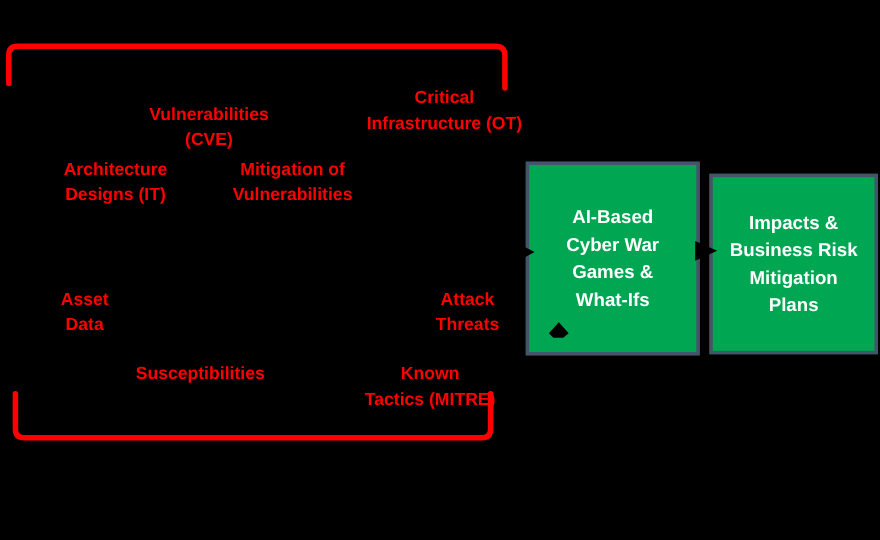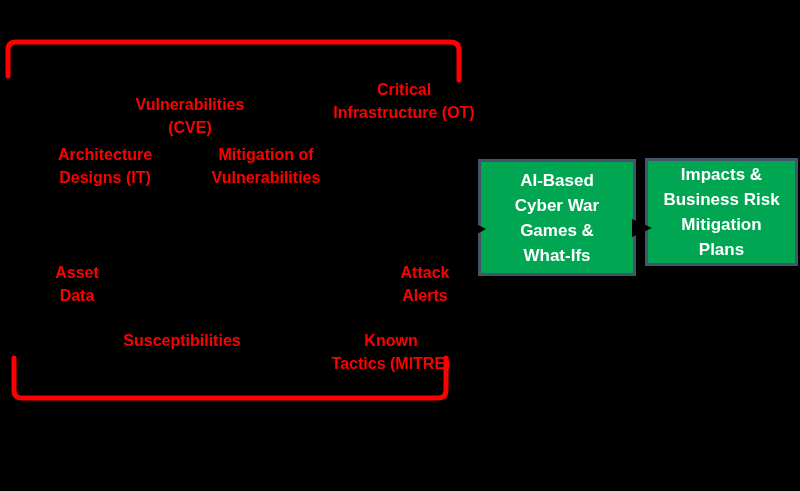--- a/index.html
+++ b/index.html
@@ -80,35 +80,35 @@
 Designs (IT)</div>
 
   <div class="red-label" style="left:266px; top:166px;">Mitigation of
 Vulnerabilities</div>
 
   <div class="red-label" style="left:77px; top:284px;">Asset
 Data</div>
 
 
   <div class="red-label" style="left:425px; top:284px;">Attack
-Alerts</div>
+Threats</div>
 
   <div class="red-label" style="left:182px; top:340px;">Susceptibilities</div>
 
   <div class="red-label" style="left:351px; top:352px;margin-left:40px;">Known
 Tactics (MITRE)</div>
 
-  <div class="green-box" style="left:478px; top:159px; width:158px; height:117px;">
+  <div class="green-box" style="left:478px; top:147px; width:158px; height:176px;">
     <div class="box-text">AI-Based
 Cyber War
 Games &amp;
 What-Ifs</div>
   </div>
 
-  <div class="green-box" style="left:645px; top:158px; width:153px; height:108px;">
+  <div class="green-box" style="left:645px; top:158px; width:153px; height:164px;">
     <div class="box-text">Impacts &amp;
 Business Risk
 Mitigation
 Plans</div>
   </div>
 
   <svg class="notch-svg" viewBox="0 0 800 491">
     <polygon points="468,220 486,229 468,239" fill="#000000"></polygon>
     <polygon points="632,219 652,228 632,237" fill="#000000"></polygon>
     <polygon points="499,303 508,293 517,303 512,307 503,307" fill="#000000"></polygon>

